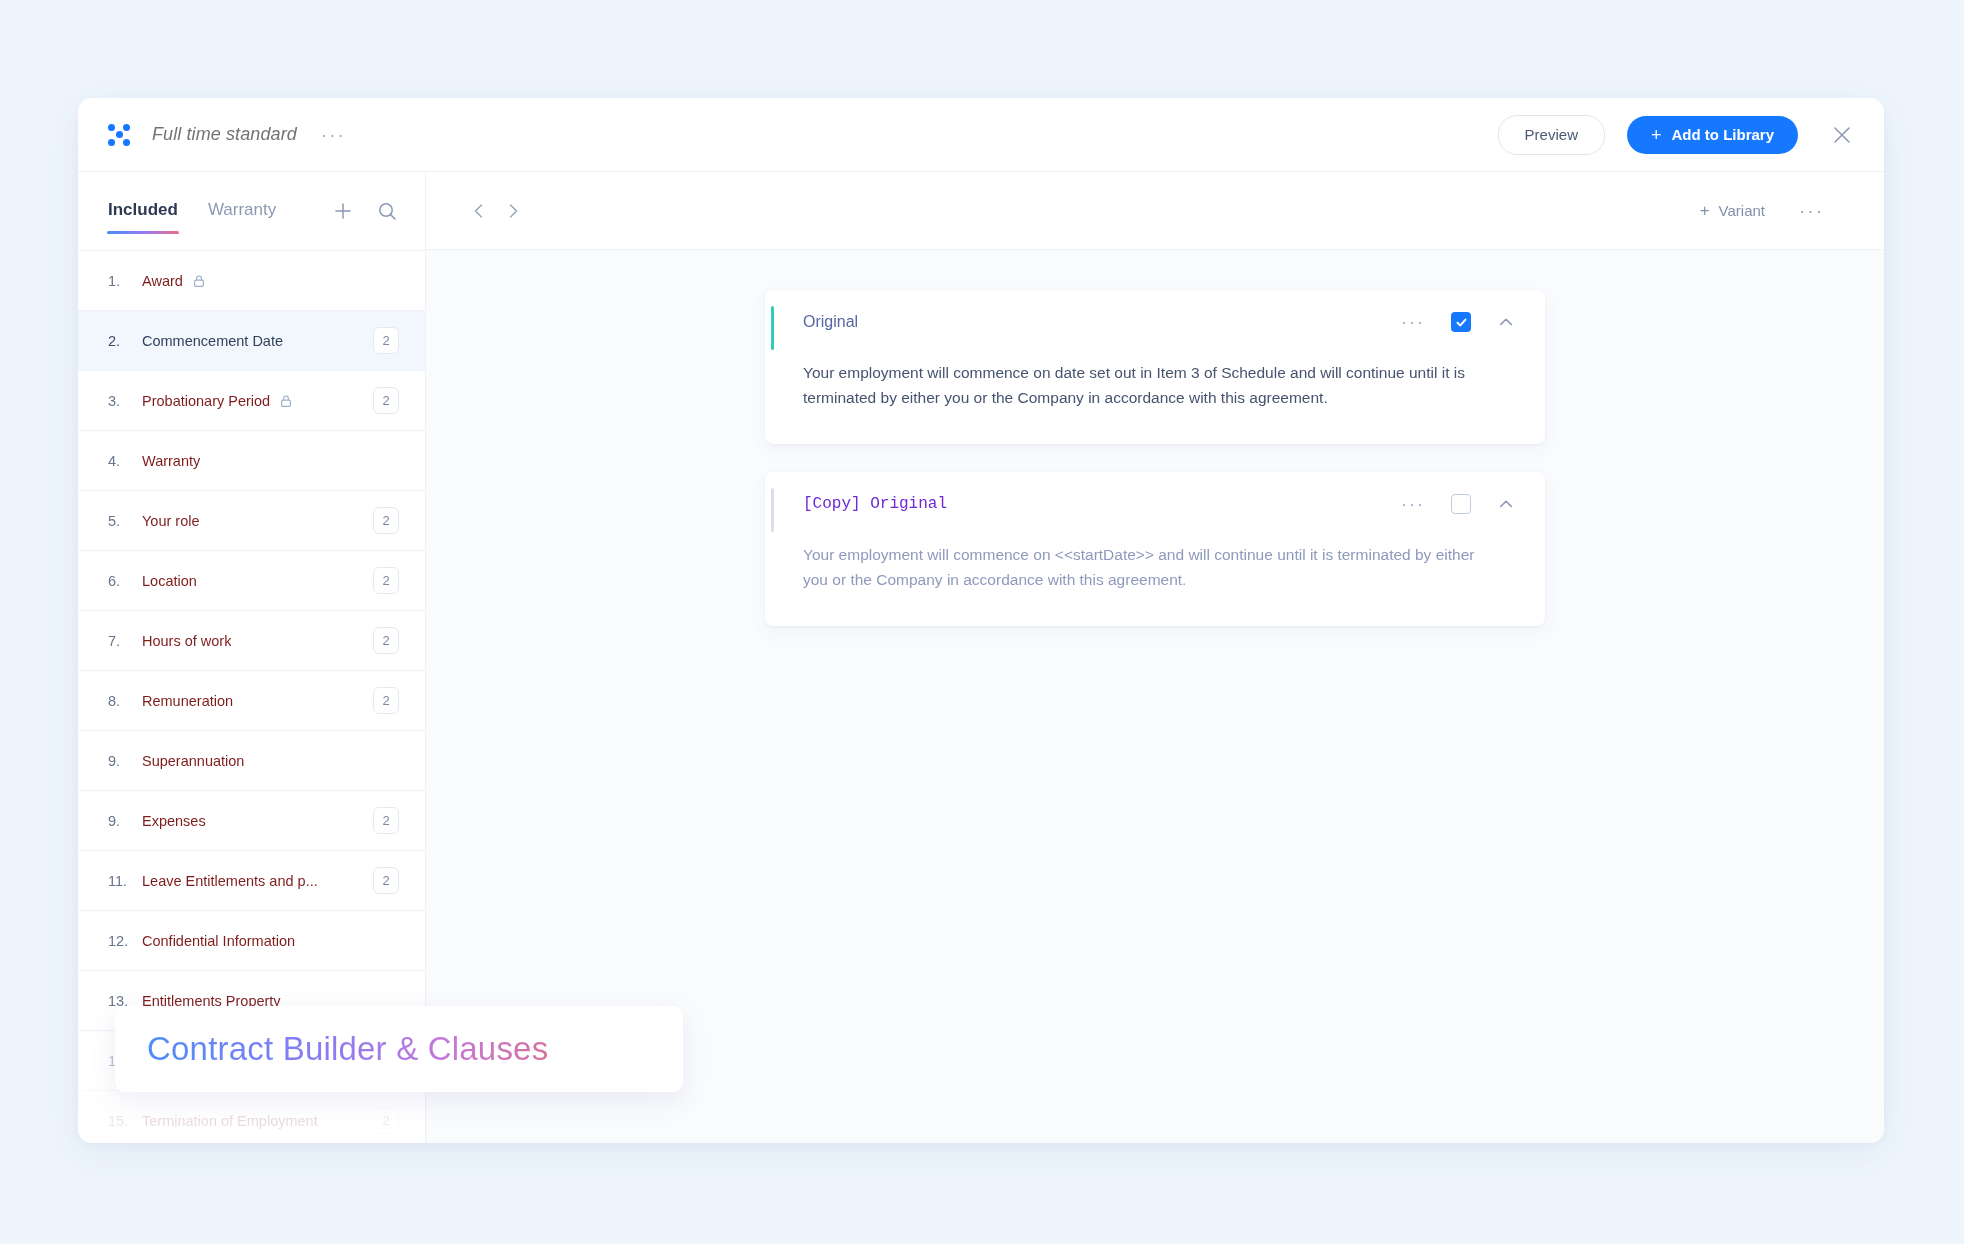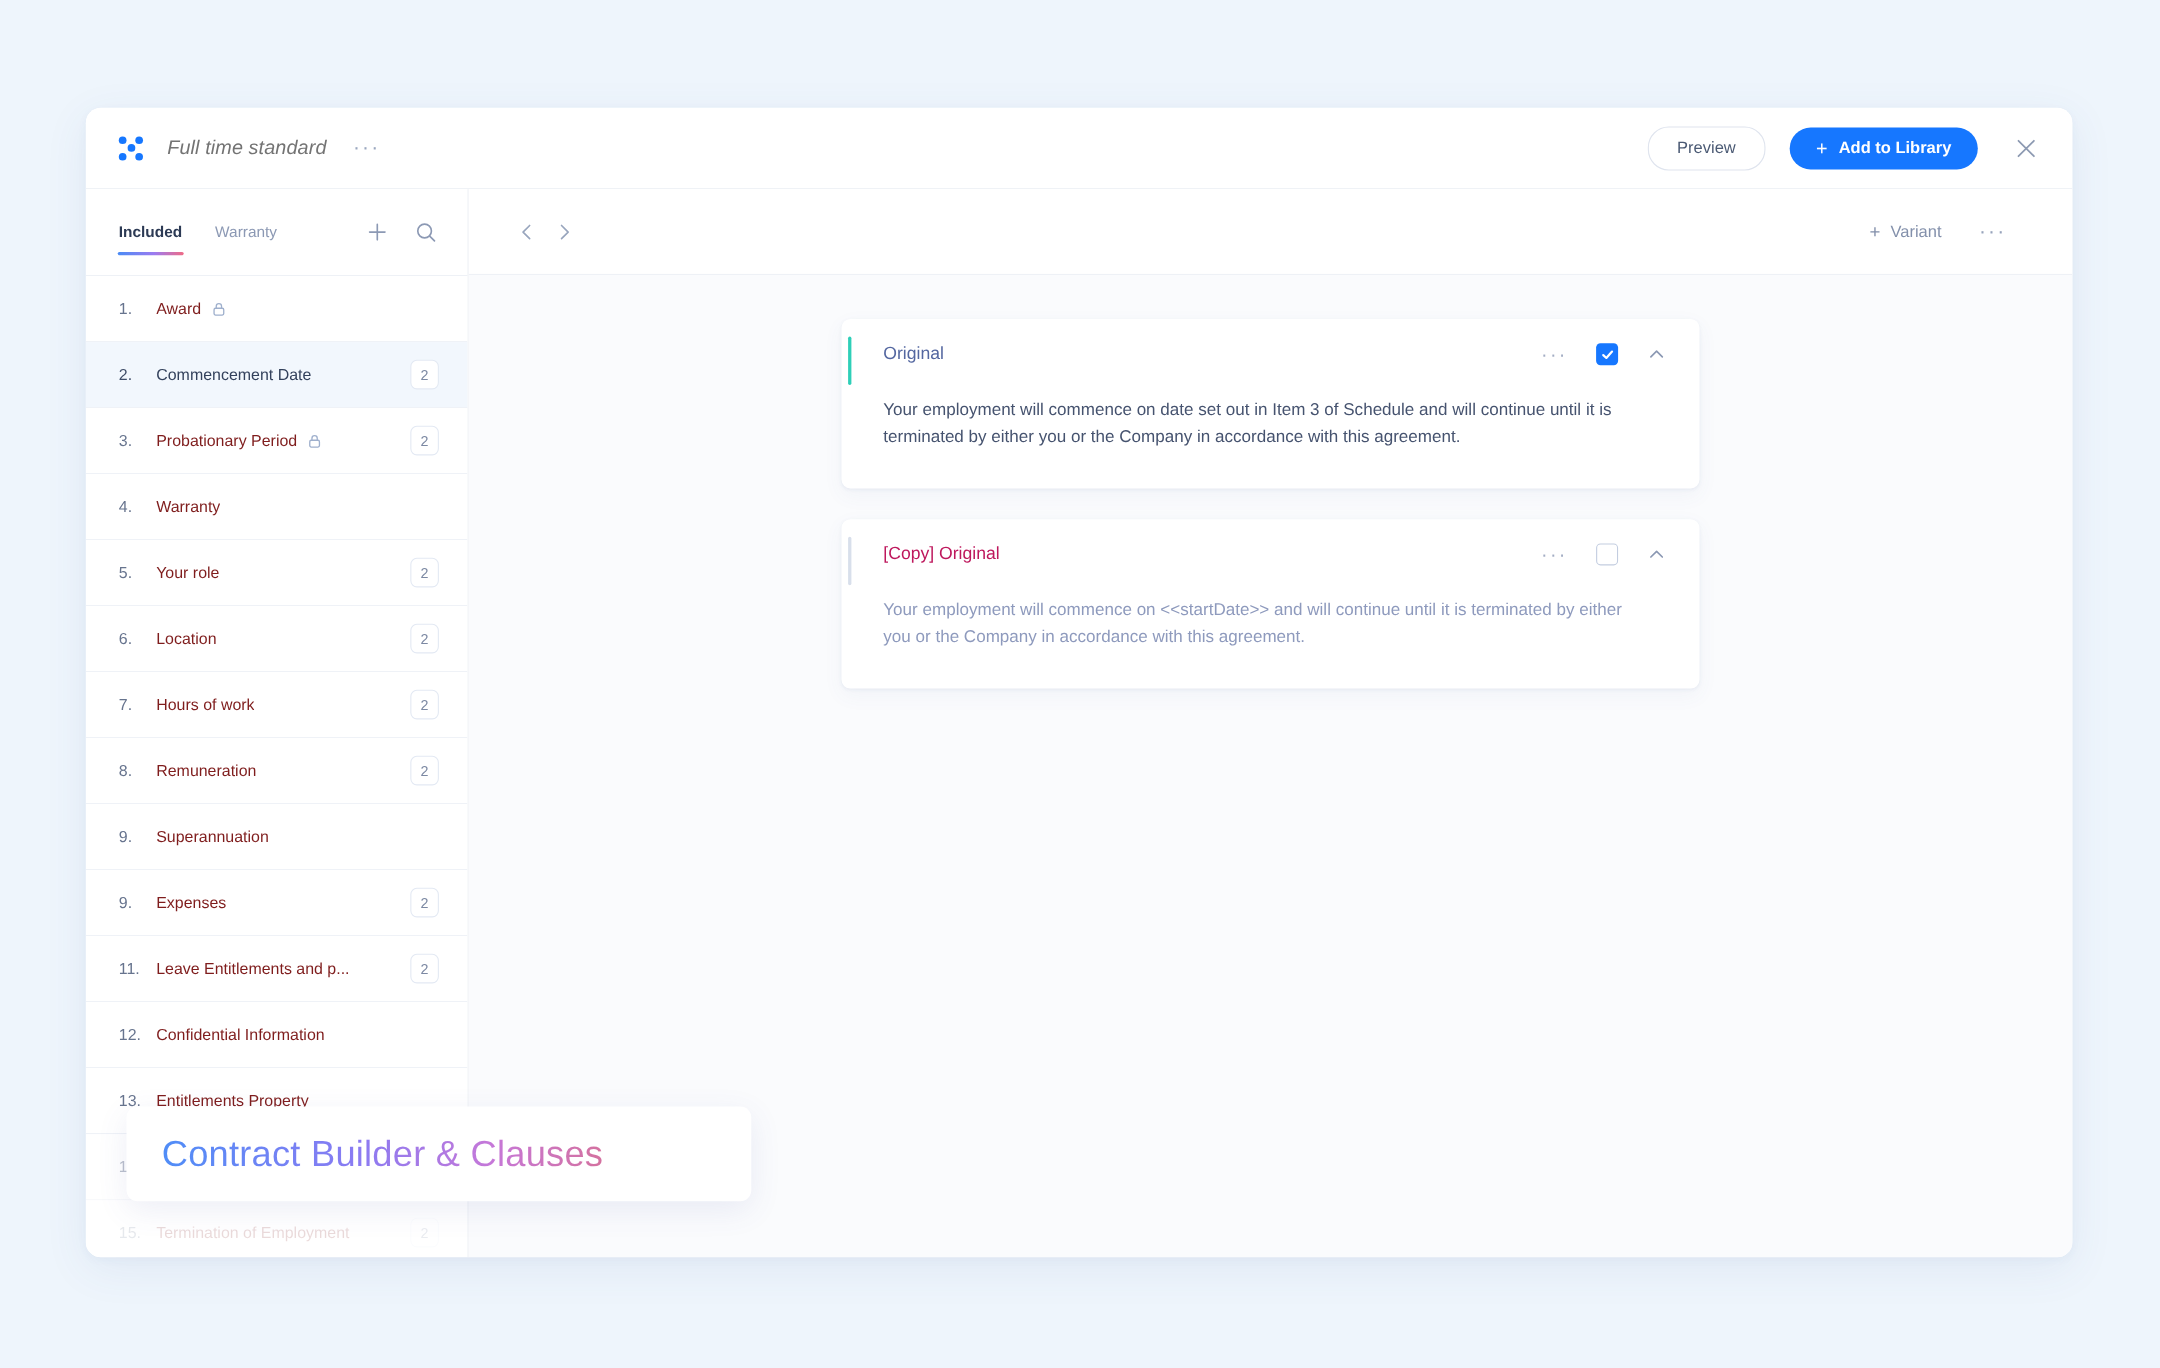--- a/index.html
+++ b/index.html
@@ -135,21 +135,21 @@
   }
   .sidebar-tabs {
     height: 78px;
     min-height: 78px;
     display: flex;
     align-items: center;
     padding: 0 26px 0 30px;
     position: relative;
   }
   .tab {
-    font-size: 14px;
+    font-size: 17px;
     color: #8c99b4;
     cursor: pointer;
     position: relative;
     padding-bottom: 20px;
     margin-top: 18px;
   }
   .tab.active { color: #2c3a54; font-weight: bold; }
   .tab.active::after {
     content: "";
     position: absolute;
@@ -283,21 +283,21 @@
     left: 6px; top: 16px;
     width: 3px; height: 44px;
     border-radius: 2px;
   }
   .card-head {
     display: flex;
     align-items: center;
     padding: 22px 30px 20px 38px;
   }
   .card-label { font-size: 16px; color: #5467a0; }
-  .card-label.muted { color: #be185d; }
+  .card-label.muted { color: #6d28d9; font-family: Liberation Mono, monospace; }
   .card-head-right { margin-left: auto; display: flex; align-items: center; gap: 26px; }
   .card-dots { color: #a3adc4; font-size: 18px; letter-spacing: 2px; line-height: 7px; cursor: pointer; user-select: none; }
   .cb {
     width: 20px; height: 20px; border-radius: 4px;
     display: flex; align-items: center; justify-content: center;
     cursor: pointer;
   }
   .cb.checked { background: #1677ff; }
   .cb.unchecked { background: #fff; border: 1.6px solid #c3cde0; }
   .chev { color: #8b98b3; cursor: pointer; display: flex; }

